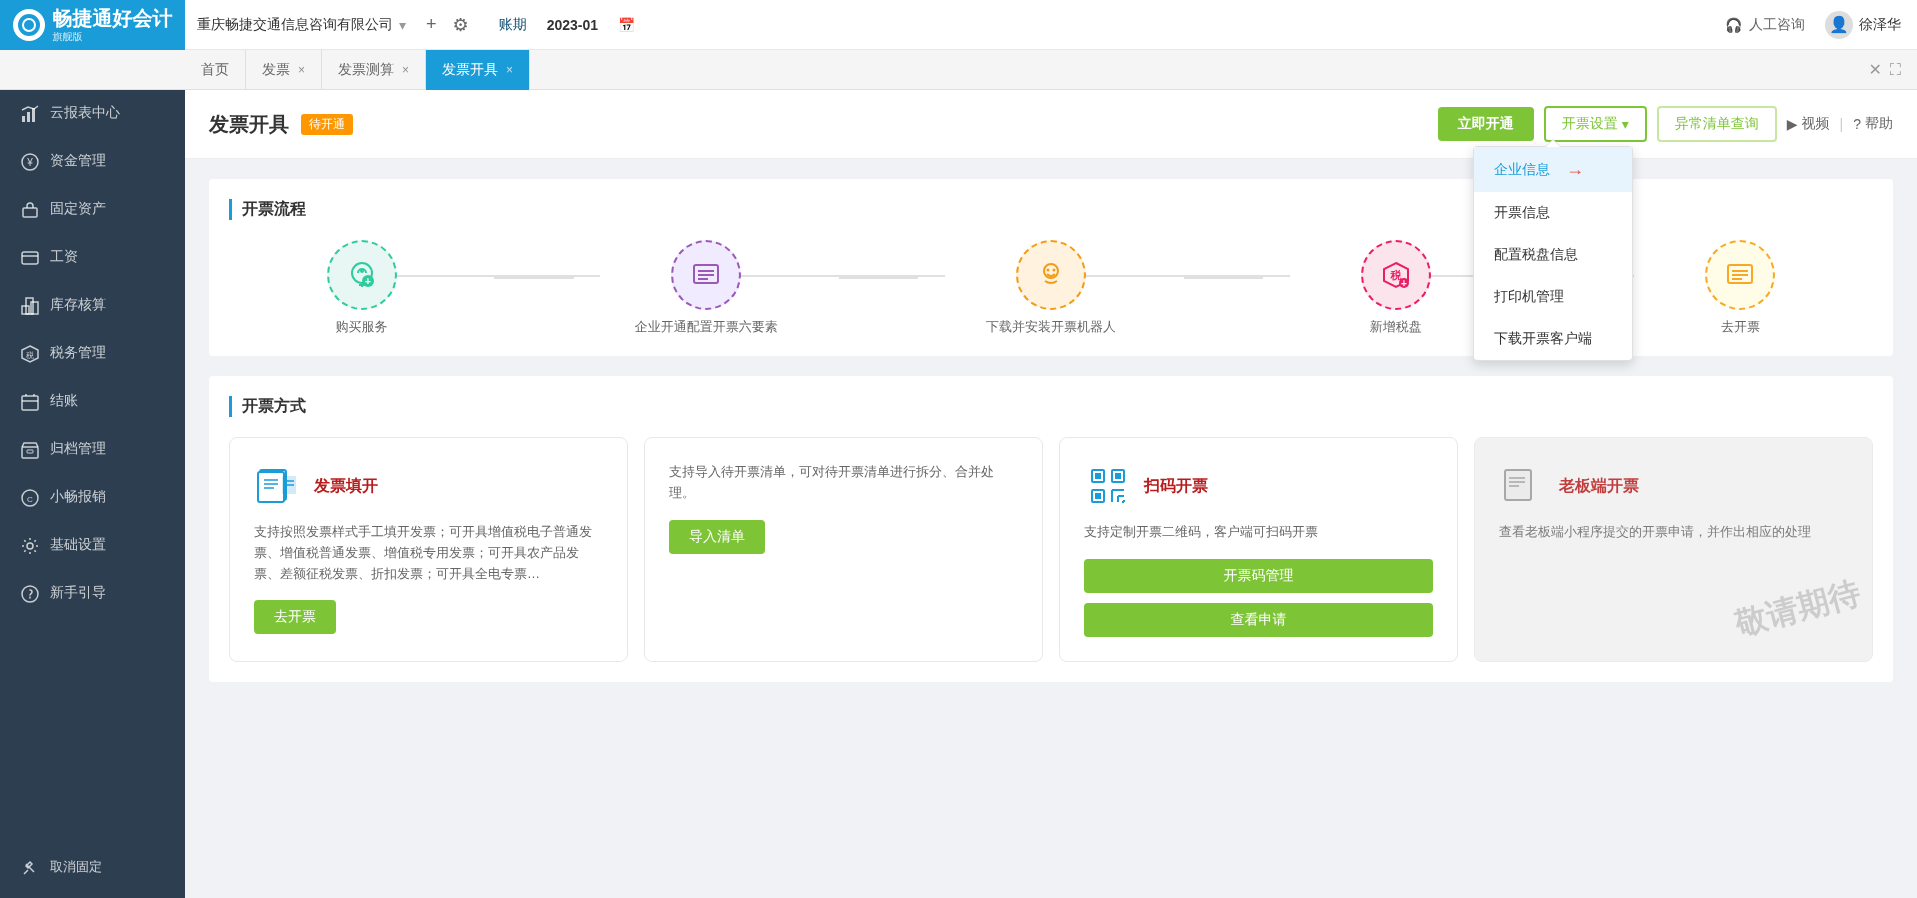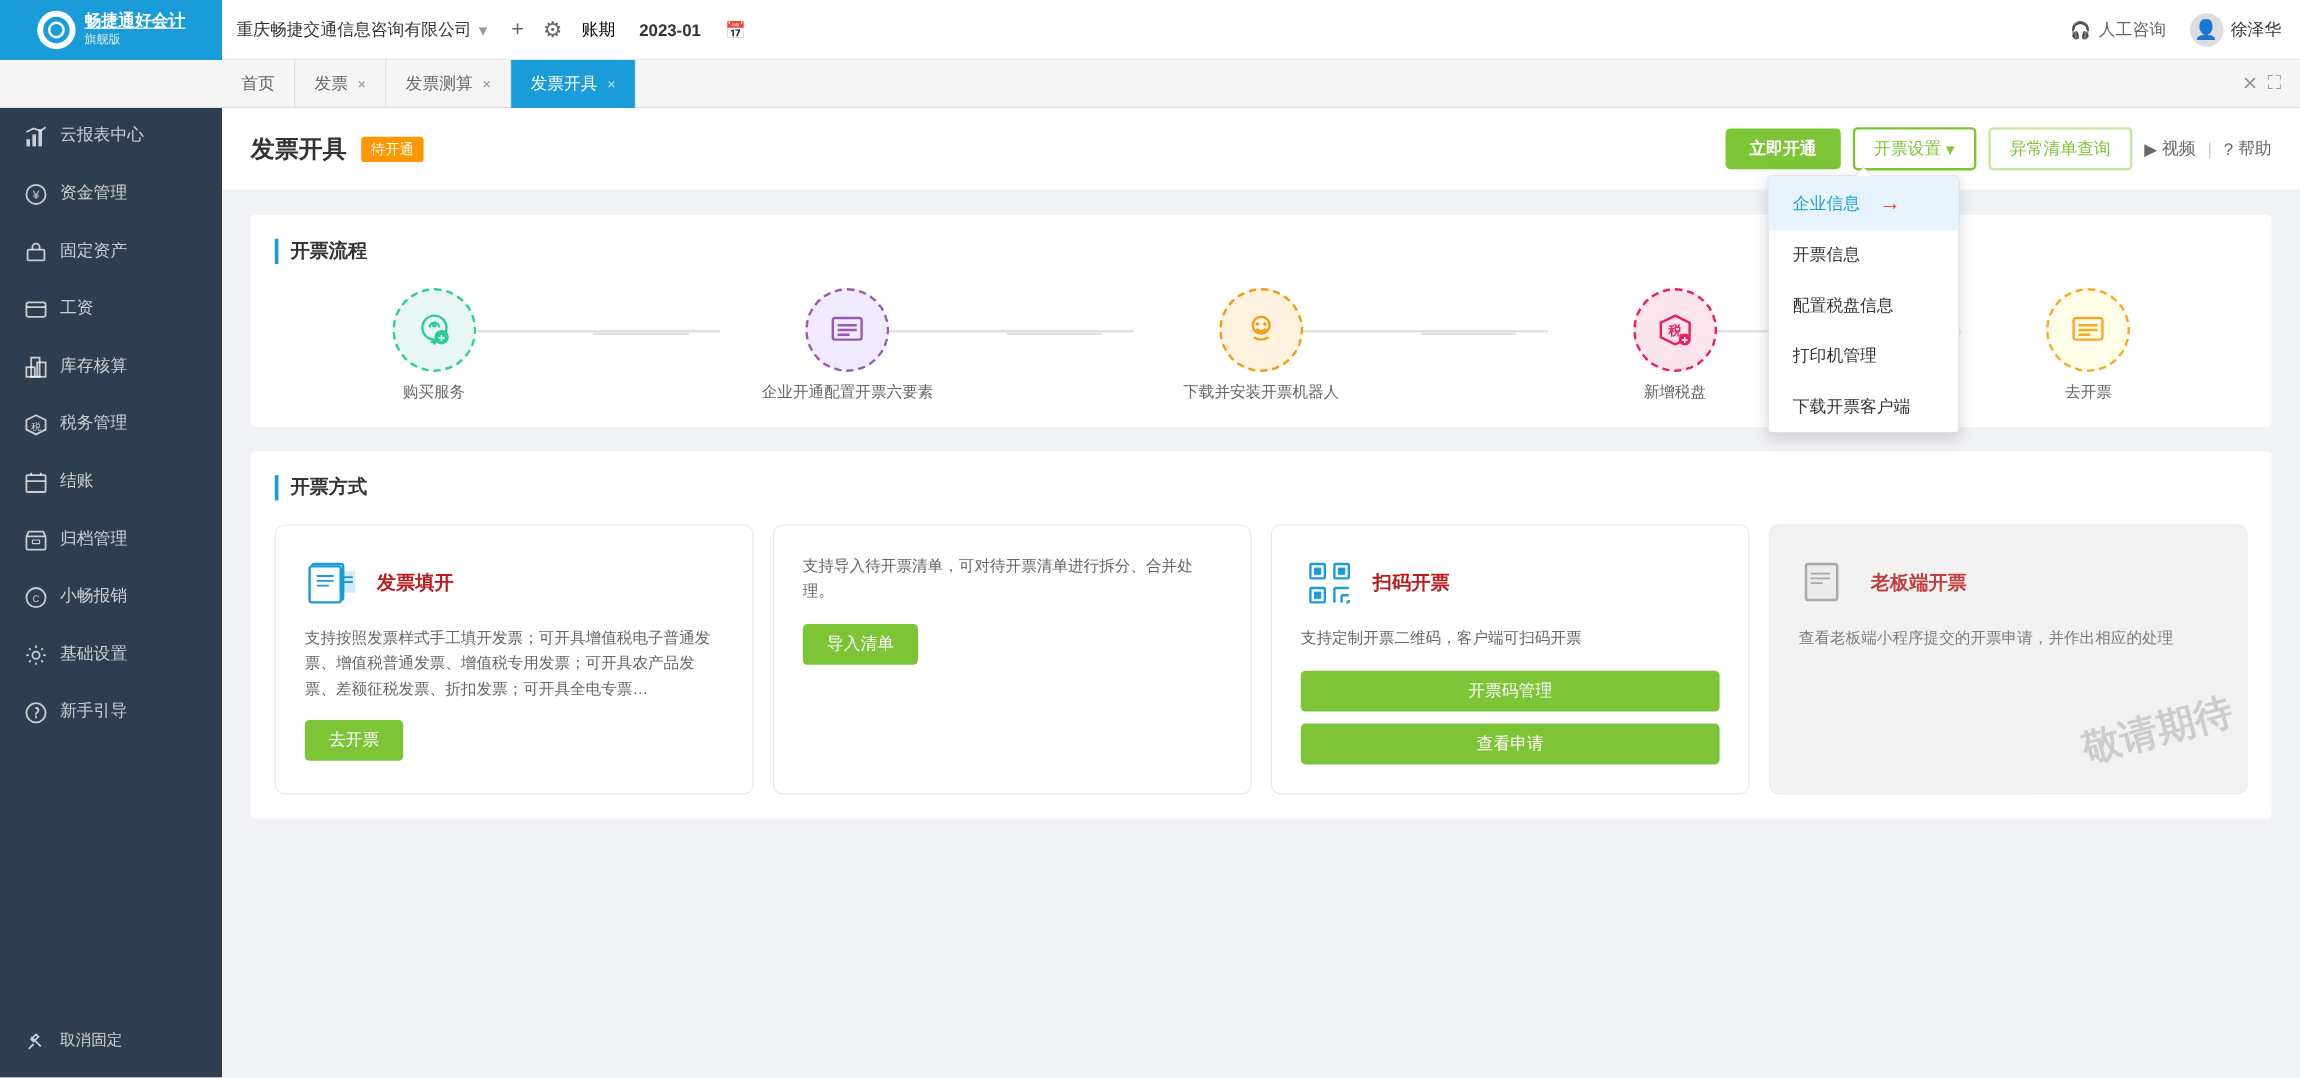--- a/index.html
+++ b/index.html
@@ -4,21 +4,21 @@
   <style>
     * { margin: 0; padding: 0; box-sizing: border-box; }
     body { font-family: 'Microsoft YaHei', '微软雅黑', Arial, sans-serif; font-size: 14px; background: #f0f2f5; width: 1917px; height: 898px; overflow: hidden; }
 
     
     .top-bar { height: 50px; background: #fff; display: flex; align-items: center; padding: 0 16px; border-bottom: 1px solid #e8e8e8; position: relative; z-index: 100; }
     .logo-area { width: 185px; background: #1a9cd8; height: 50px; display: flex; align-items: center; justify-content: center; gap: 8px; flex-shrink: 0; margin-left: -16px; }
     .logo-icon { width: 32px; height: 32px; background: #fff; border-radius: 50%; display: flex; align-items: center; justify-content: center; }
     .logo-icon-inner { width: 22px; height: 22px; background: #1a9cd8; border-radius: 50%; display: flex; align-items: center; justify-content: center; }
     .logo-icon-inner::after { content: ''; width: 10px; height: 10px; border: 2px solid #fff; border-radius: 50%; }
-    .logo-text { color: #fff; font-size: 14px; font-weight: bold; line-height: 1.2; text-decoration: underline; }
+    .logo-text { color: #fff; font-size: 20px; font-weight: bold; line-height: 1.2; }
     .logo-sub { font-size: 10px; color: rgba(255,255,255,0.8); }
     .company-selector { display: flex; align-items: center; gap: 6px; padding: 0 12px; cursor: pointer; color: #333; }
     .chevron-down { color: #999; }
     .top-actions { display: flex; align-items: center; gap: 16px; margin-left: 8px; }
     .top-action-btn { background: none; border: none; cursor: pointer; color: #666; font-size: 18px; display: flex; align-items: center; }
     .calendar-icon { color: #1a9cd8; margin-left: 4px; cursor: pointer; }
     .top-right { margin-left: auto; display: flex; align-items: center; gap: 20px; }
     .service-btn { display: flex; align-items: center; gap: 6px; color: #666; cursor: pointer; font-size: 14px; }
     .user-info { display: flex; align-items: center; gap: 6px; color: #333; cursor: pointer; }
     .user-avatar { width: 28px; height: 28px; border-radius: 50%; background: #ddd; display: flex; align-items: center; justify-content: center; color: #999; font-size: 16px; }
@@ -104,21 +104,21 @@
   </div>
 
   <div class="company-selector">
     <span>重庆畅捷交通信息咨询有限公司</span>
     <span class="chevron-down">▾</span>
   </div>
 
   <div class="top-actions">
     <button class="top-action-btn">+</button>
     <button class="top-action-btn">⚙</button>
-    <span style="color:#000000;font-size:14px;margin-left:0;text-align:center;">账期</span>
+    <span style="color:#0c4a6e;font-size:14px;margin-left:14px;text-align:center;">账期</span>
     <span style="color:#333;font-weight:bold;margin-left:4px;">2023-01</span>
     <span class="calendar-icon">📅</span>
   </div>
 
   <div class="top-right">
     <div class="service-btn">
       <span>🎧</span>
       <span>人工咨询</span>
     </div>
     <div class="user-info">

